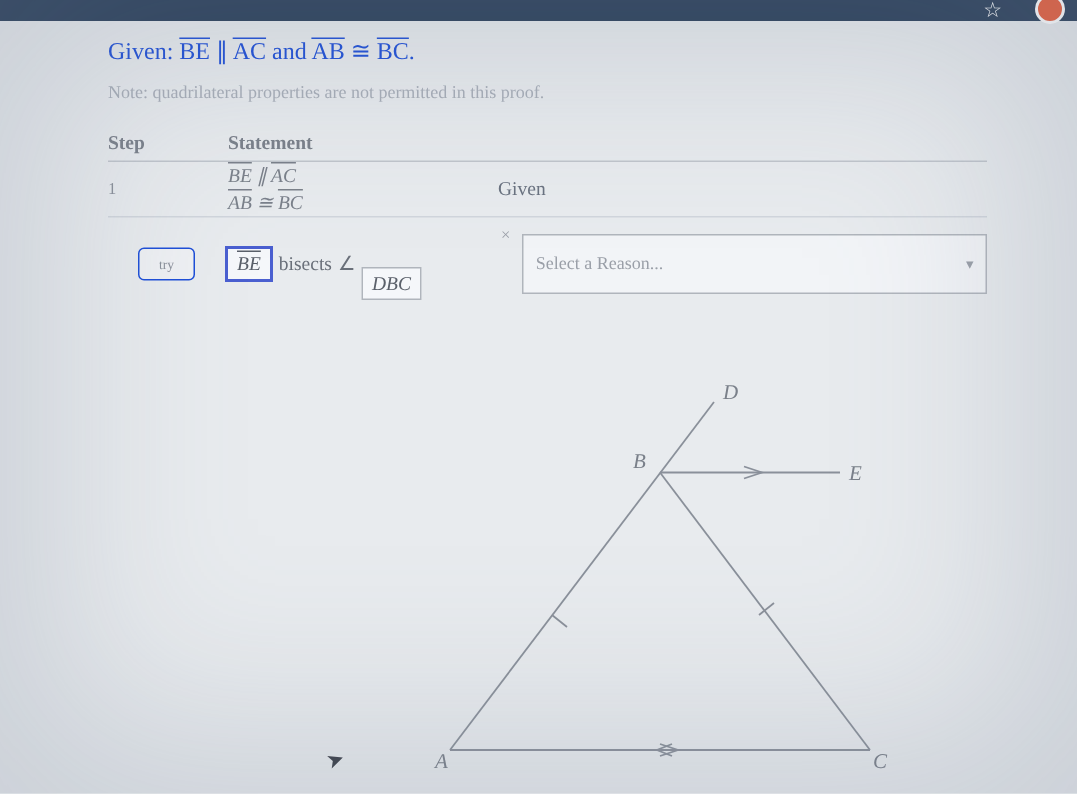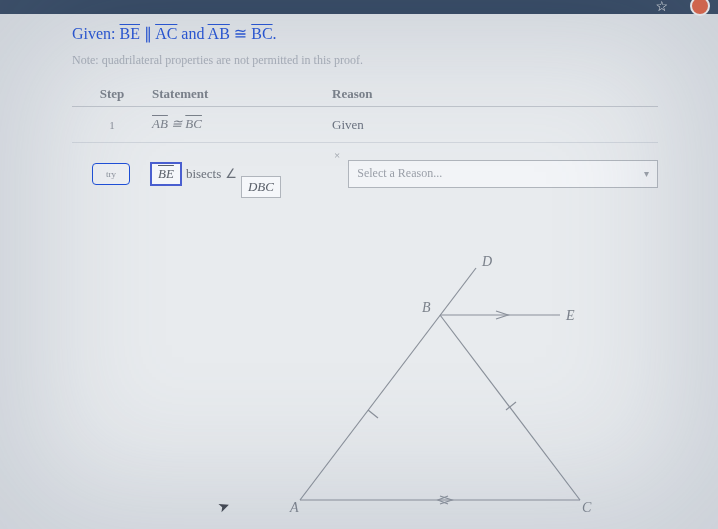--- a/index.html
+++ b/index.html
@@ -52,21 +52,21 @@
     width: 100%;
     font-size: 13px;
   }
   .hdr {
     display: flex;
     font-weight: bold;
     color: #7a808a;
     border-bottom: 1px solid #c0c5cc;
     padding-bottom: 4px;
   }
-  .col-step { width: 80px; text-align: center; }
+  .col-step { width: 80px; text-align: left; }
   .col-stmt { width: 180px; }
   .col-reason { flex: 1; }
   .row {
     display: flex;
     align-items: center;
     border-bottom: 1px solid #d0d5dc;
     min-height: 36px;
   }
   .row .col-step {
     font-size: 11px;
@@ -128,21 +128,21 @@
   }
   .close-x {
     font-size: 11px;
     color: #9a9fa8;
     margin-left: 4px;
     cursor: pointer;
     align-self: flex-start;
   }
   .reason-select {
     flex: 1;
-    height: 28px;
+    height: 40px;
     border: 1px solid #b0b5bc;
     background: #f2f4f7;
     color: #9a9fa8;
     font-size: 12px;
     padding: 0 8px;
     display: flex;
     align-items: center;
     justify-content: space-between;
     cursor: pointer;
     margin-left: 8px;
@@ -198,26 +198,30 @@
     <span class="overline">BC</span>.
   </div>
 
 
   <div class="note">Note: quadrilateral properties are not permitted in this proof.</div>
 
   <div class="proof-table">
     <div class="hdr">
       <div class="col-step">Step</div>
       <div class="col-stmt">Statement</div>
-      <div class="col-reason">Reason</div>
     </div>
 
     <div class="row">
       <div class="col-step">1</div>
       <div class="col-stmt">
+        <div>
+          <span class="overline">BE</span>
+          <span>∥</span>
+          <span class="overline">AC</span>
+        </div>
         <div>
           <span class="overline">AB</span>
           <span>≅</span>
           <span class="overline">BC</span>
         </div>
       </div>
       <div class="col-reason">Given</div>
     </div>
 
     <div class="row2">

